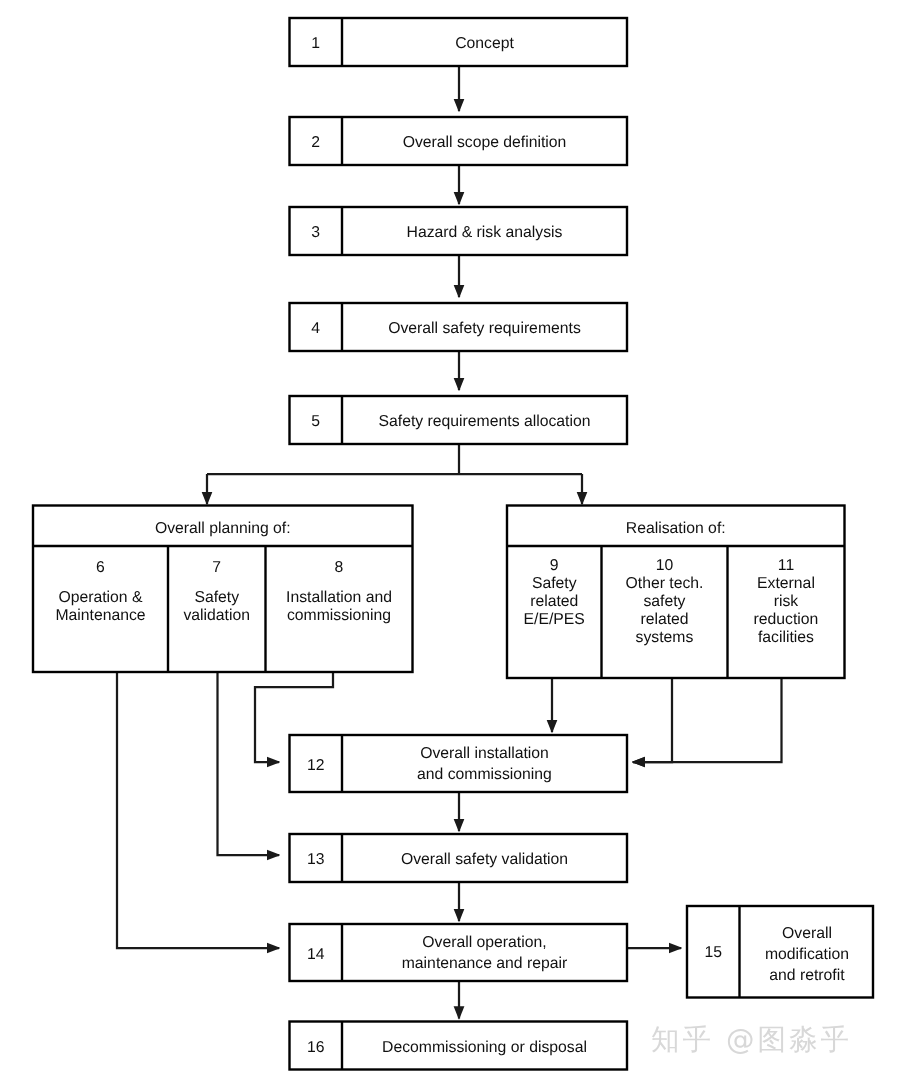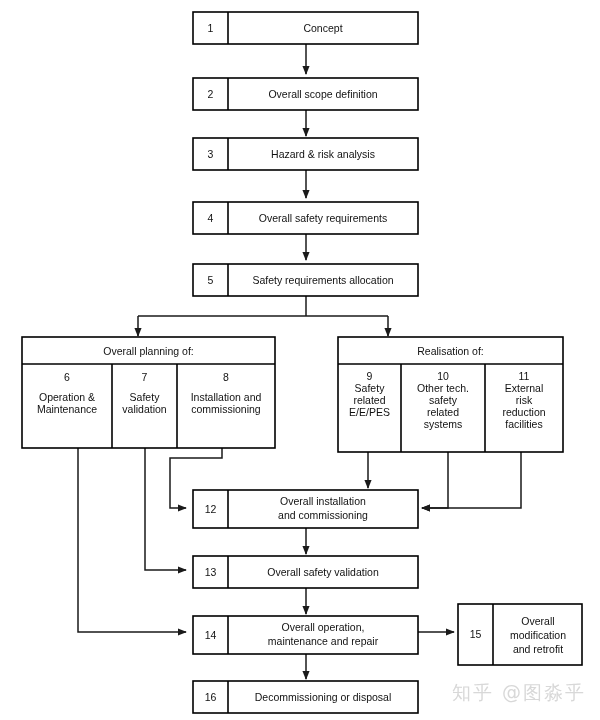--- a/index.html
+++ b/index.html
@@ -6,21 +6,21 @@
   body{width:600px;height:720px;overflow:hidden;
        font-family:"Liberation Sans","DejaVu Sans",sans-serif;}
   #stage{position:relative;width:600px;height:720px;background:#fff;}
   svg{position:absolute;left:0;top:0;width:600px;height:720px;}
   .box{fill:#ffffff;stroke:#000000;stroke-width:1.6;}
   .divider{stroke:#000000;stroke-width:1.6;}
   .conn{stroke:#1a1a1a;stroke-width:1.5;fill:none;}
   .lbl{font-family:"Liberation Sans","DejaVu Sans",sans-serif;font-size:10.5px;fill:#111;}
   .num{font-family:"Liberation Sans","DejaVu Sans",sans-serif;font-size:10.5px;fill:#111;}
   .grphdr{font-family:"Liberation Sans","DejaVu Sans",sans-serif;font-size:10.5px;fill:#111;}
-  .watermark{position:absolute;right:14px;bottom:14px;color:#d8d8d8;
+  .watermark{position:absolute;right:32px;bottom:14px;color:#d8d8d8;
              font-size:19px;letter-spacing:2px;
              font-family:"DejaVu Sans",sans-serif;user-select:none;}
 </style>
 </head>
 <body>
 
 <div id="stage">
 
   <svg viewBox="0 0 600 720">
     <defs>

